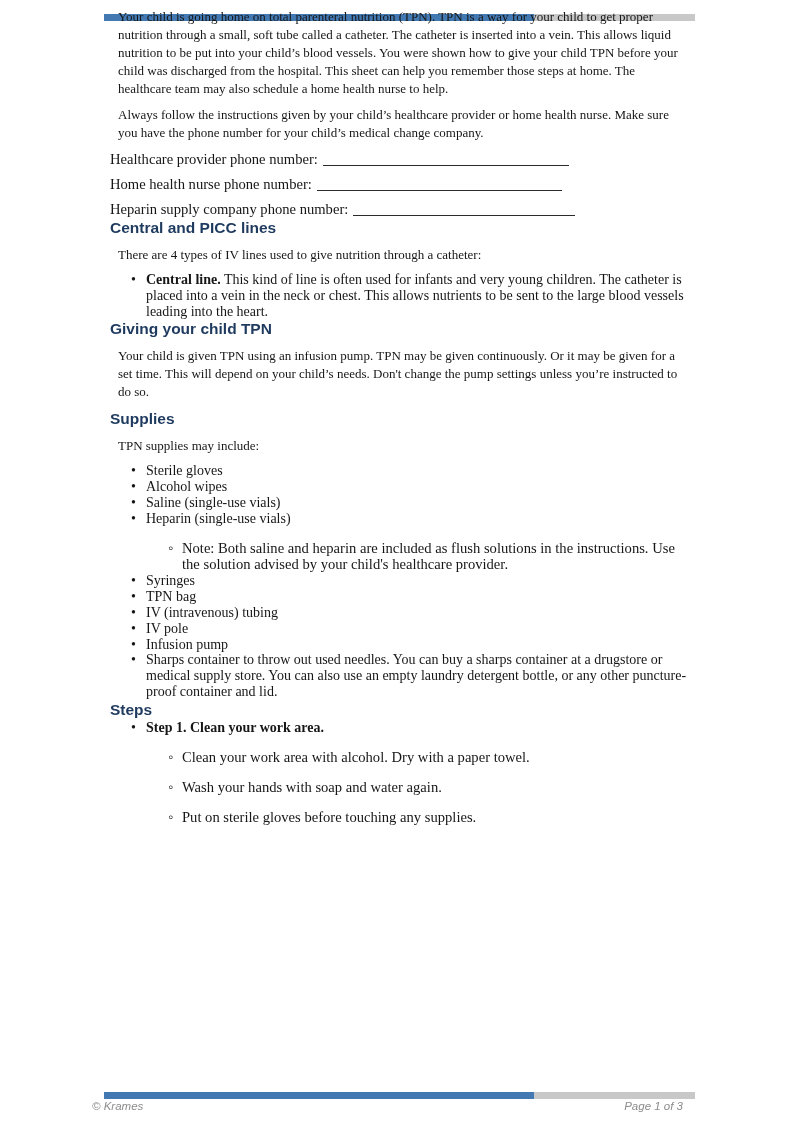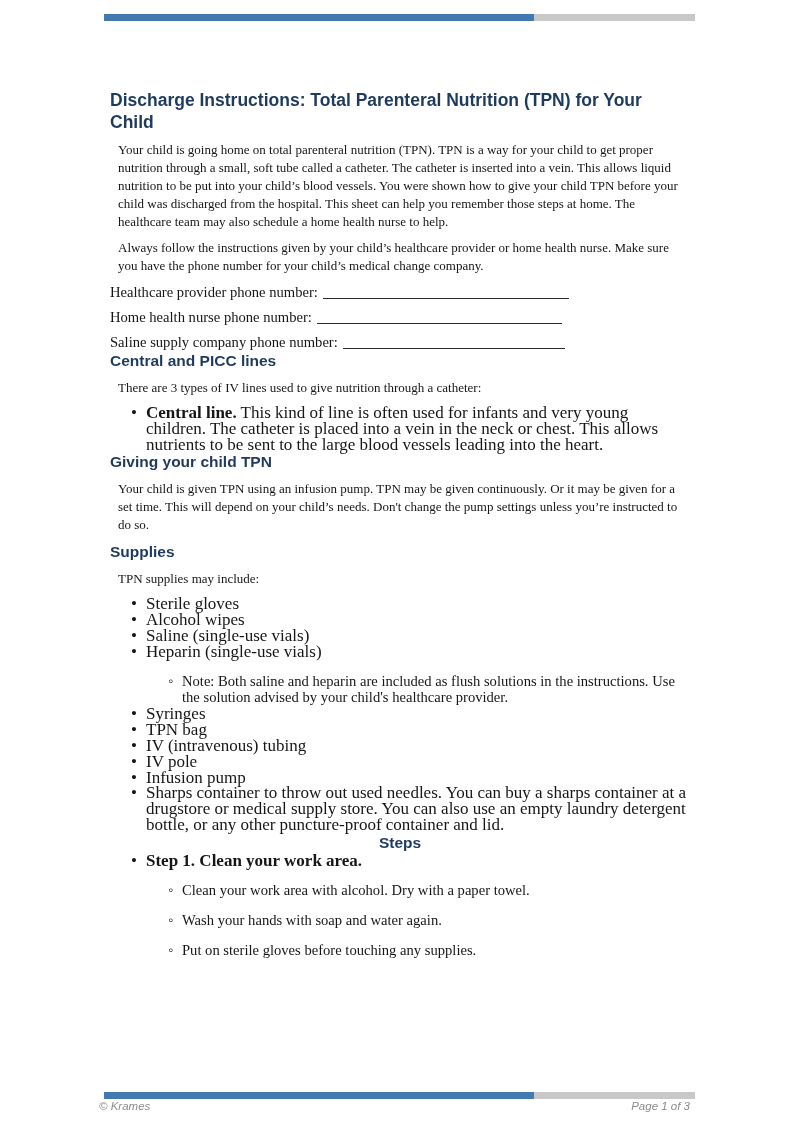--- a/index.html
+++ b/index.html
@@ -50,21 +50,21 @@
     font-size: 13px;
     line-height: 18px;
   }
 
   .mt-4  { margin-top: 4px; }
   .mt-6  { margin-top: 6px; }
   .mt-8  { margin-top: 8px; }
   .mt-10 { margin-top: 10px; }
   .mt-24 { margin-top: 24px; }
   .mt-28 { margin-top: 28px; }
-  .mt-31 { margin-top: 31px; text-align: center; }
+  .mt-31 { margin-top: 31px; }
   .mt-32 { margin-top: 32px; }
 
   .phone-line {
     margin-top: 9px;
     font-size: 14.6px;
     line-height: 15.9px;
     white-space: nowrap;
   }
   .phone-line:first-of-type { margin-top: 10px; }
   .blank-line {
@@ -75,21 +75,21 @@
     margin-left: 5px;
   }
   .blank-w1 { width: 246px; }
   .blank-w2 { width: 245px; }
   .blank-w3 { width: 222px; }
 
   .bullet-list { margin: 0; }
   .li {
     position: relative;
     padding-left: 36px;
-    font-size: 17px;
+    font-size: 14px;
     line-height: 15.9px;
   }
   .li::before {
     content: "\2022";
     position: absolute;
     left: 21px;
     top: 0;
   }
   .li-sub {
     position: relative;
@@ -101,21 +101,21 @@
     content: "\25E6";
     position: absolute;
     left: 58px;
     top: 0;
   }
   .li-sub .sub-wrap { display: block; margin-top: 14px; }
   .bold-lead { font-weight: bold; }
 
   .footer-row {
     position: absolute;
-    left: 99px;
+    left: 92px;
     top: 1100px;
     width: 591px;
     display: flex;
     justify-content: space-between;
     font-family: "Liberation Sans", sans-serif;
     font-style: italic;
     font-size: 11.5px;
     color: #8C8C8C;
   }
 </style>
@@ -124,37 +124,36 @@
 
 <div class="page">
 
   <div class="rule-bar top">
     <div class="seg-blue"></div>
     <div class="seg-gray"></div>
   </div>
 
   <div class="content">
 
-    <h1 class="doc-title">Discharge Instructions: Total Parenteral Nutrition (TPN) for Your Child</h1>
 
     <p class="body-text mt-4">Your child is going home on total parenteral nutrition (TPN). TPN is a way for your child to get proper nutrition through a small, soft tube called a catheter. The catheter is inserted into a vein. This allows liquid nutrition to be put into your child’s blood vessels. You were shown how to give your child TPN before your child was discharged from the hospital. This sheet can help you remember those steps at home. The healthcare team may also schedule a home health nurse to help.</p>
     <p class="body-text mt-8">Always follow the instructions given by your child’s healthcare provider or home health nurse. Make sure you have the phone number for your child’s medical change company.</p>
 
     <div class="phone-line">
       <span>Healthcare provider phone number:</span><span class="blank-line blank-w1"></span>
     </div>
     <div class="phone-line">
       <span>Home health nurse phone number:</span><span class="blank-line blank-w2"></span>
     </div>
     <div class="phone-line">
-      <span>Saline supply company phone number:</span><span class="blank-line blank-w3"></span>
+      <span>Heparin supply company phone number:</span><span class="blank-line blank-w3"></span>
     </div>
 
     <h2 class="section-heading mt-24">Central and PICC lines</h2>
-    <p class="body-text mt-6">There are 3 types of IV lines used to give nutrition through a catheter:</p>
+    <p class="body-text mt-6">There are 4 types of IV lines used to give nutrition through a catheter:</p>
     <div class="bullet-list mt-10">
       <div class="li">
         <span class="bold-lead">Central line.</span><span> This kind of line is often used for infants and very young children. The catheter is placed into a vein in the neck or chest. This allows nutrients to be sent to the large blood vessels leading into the heart.</span>
       </div>
     </div>
 
     <h2 class="section-heading mt-32">Giving your child TPN</h2>
     <p class="body-text mt-6">Your child is given TPN using an infusion pump. TPN may be given continuously. Or it may be given for a set time. This will depend on your child’s needs. Don't change the pump settings unless you’re instructed to do so.</p>
 
     <h2 class="section-heading mt-28">Supplies</h2>

